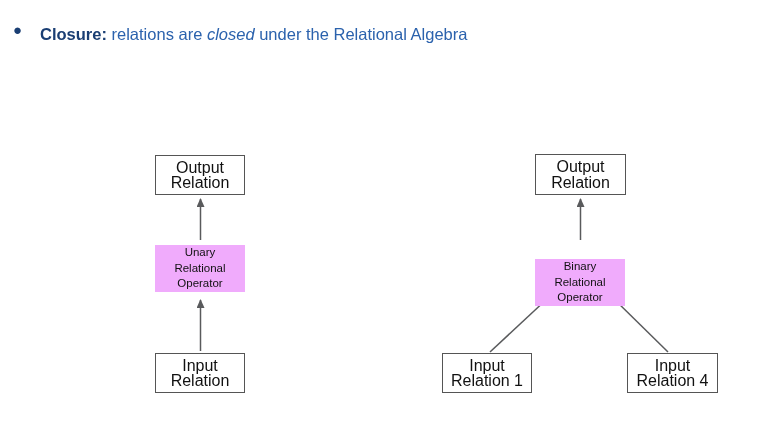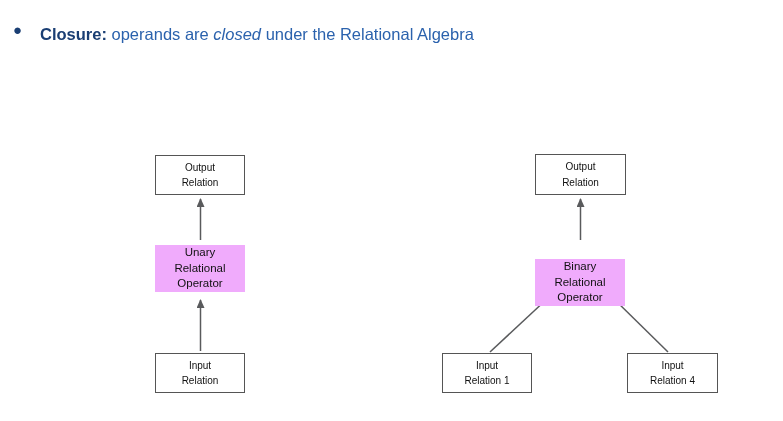--- a/index.html
+++ b/index.html
@@ -66,21 +66,21 @@
   .dbox {
     position: absolute;
     box-sizing: border-box;
     background: #ffffff;
     border: 1px solid var(--box-border, #555555);
     display: flex;
     flex-direction: column;
     align-items: center;
     justify-content: center;
     text-align: center;
-    font-size: 10px;
+    font-size: 16px;
     line-height: 15.5px;
     color: #111111;
     z-index: 2;
   }
   .dbox span { display: block; }
 
   .op-label {
     position: absolute;
     width: 90px;
     text-align: center;
@@ -117,21 +117,21 @@
 
   .op-unary  { left: 155px; top: 245px; }
   .op-binary { left: 535px; top: 259px; }
 </style>
 </head>
 <body>
 
 <div class="slide">
 
   <span class="title-dot">●</span>
-  <div class="slide-title"><span class="lead">Closure:</span><span> operands are </span><span class="it">closed</span><span> under the Relational Algebra</span></div>
+  <div class="slide-title"><span class="lead">Closure:</span><span> relations are </span><span class="it">closed</span><span> under the Relational Algebra</span></div>
 
 
   <svg class="arrow-layer" width="783" height="421" viewBox="0 0 783 421">
     <defs>
       <marker id="ah" markerWidth="10" markerHeight="9" refX="8" refY="4" orient="auto" markerUnits="userSpaceOnUse">
         <path class="head" d="M0,0 L9,4 L0,8 Z"></path>
       </marker>
     </defs>
 
     <line x1="200.5" y1="240" x2="200.5" y2="199" marker-end="url(#ah)"></line>

